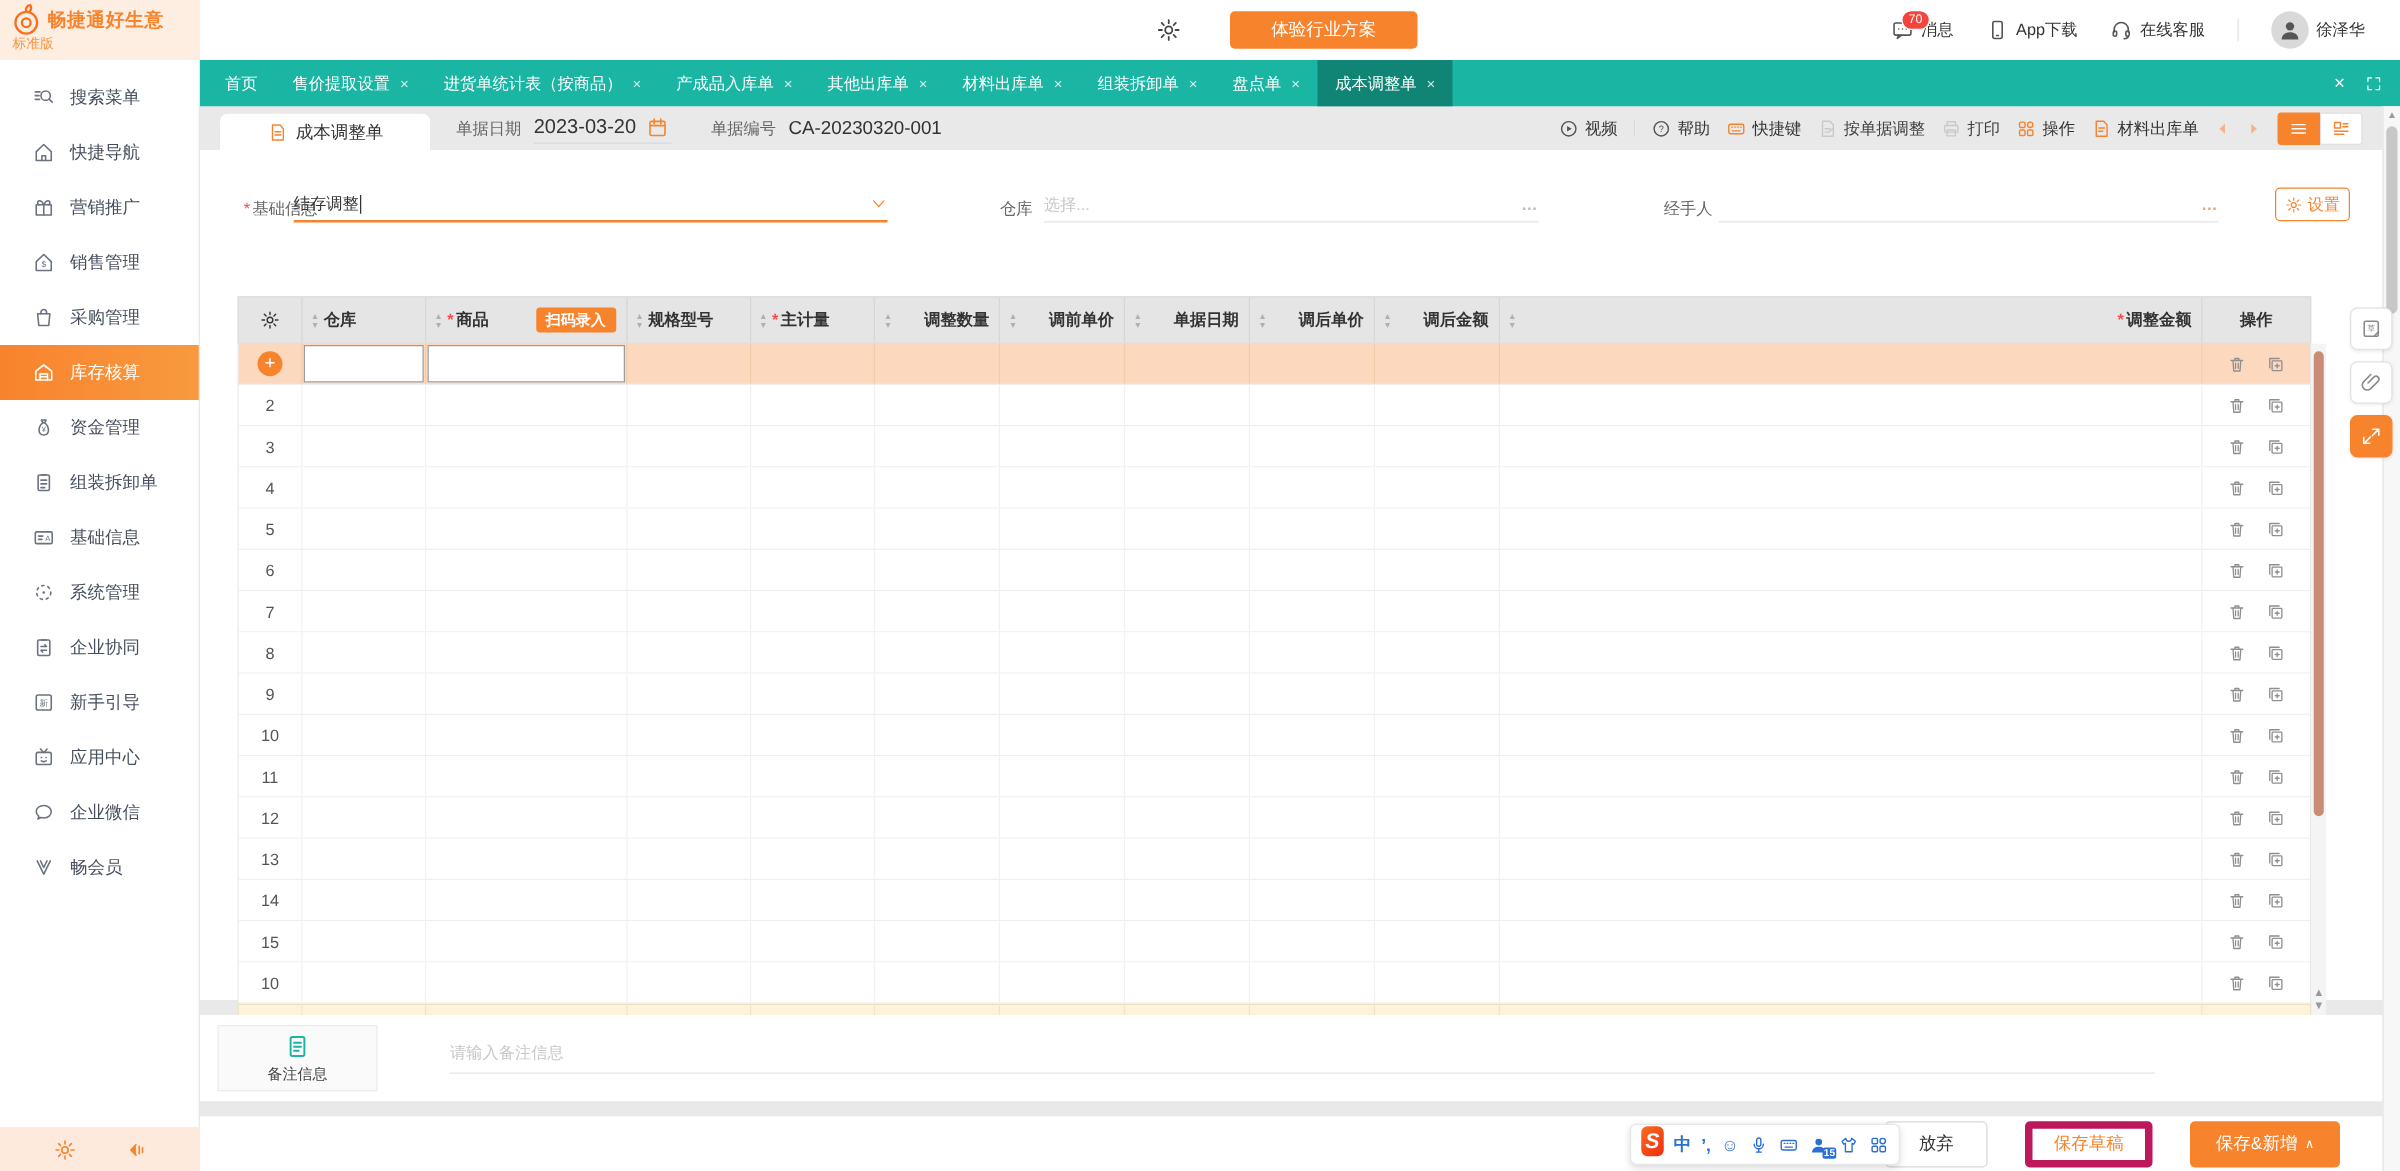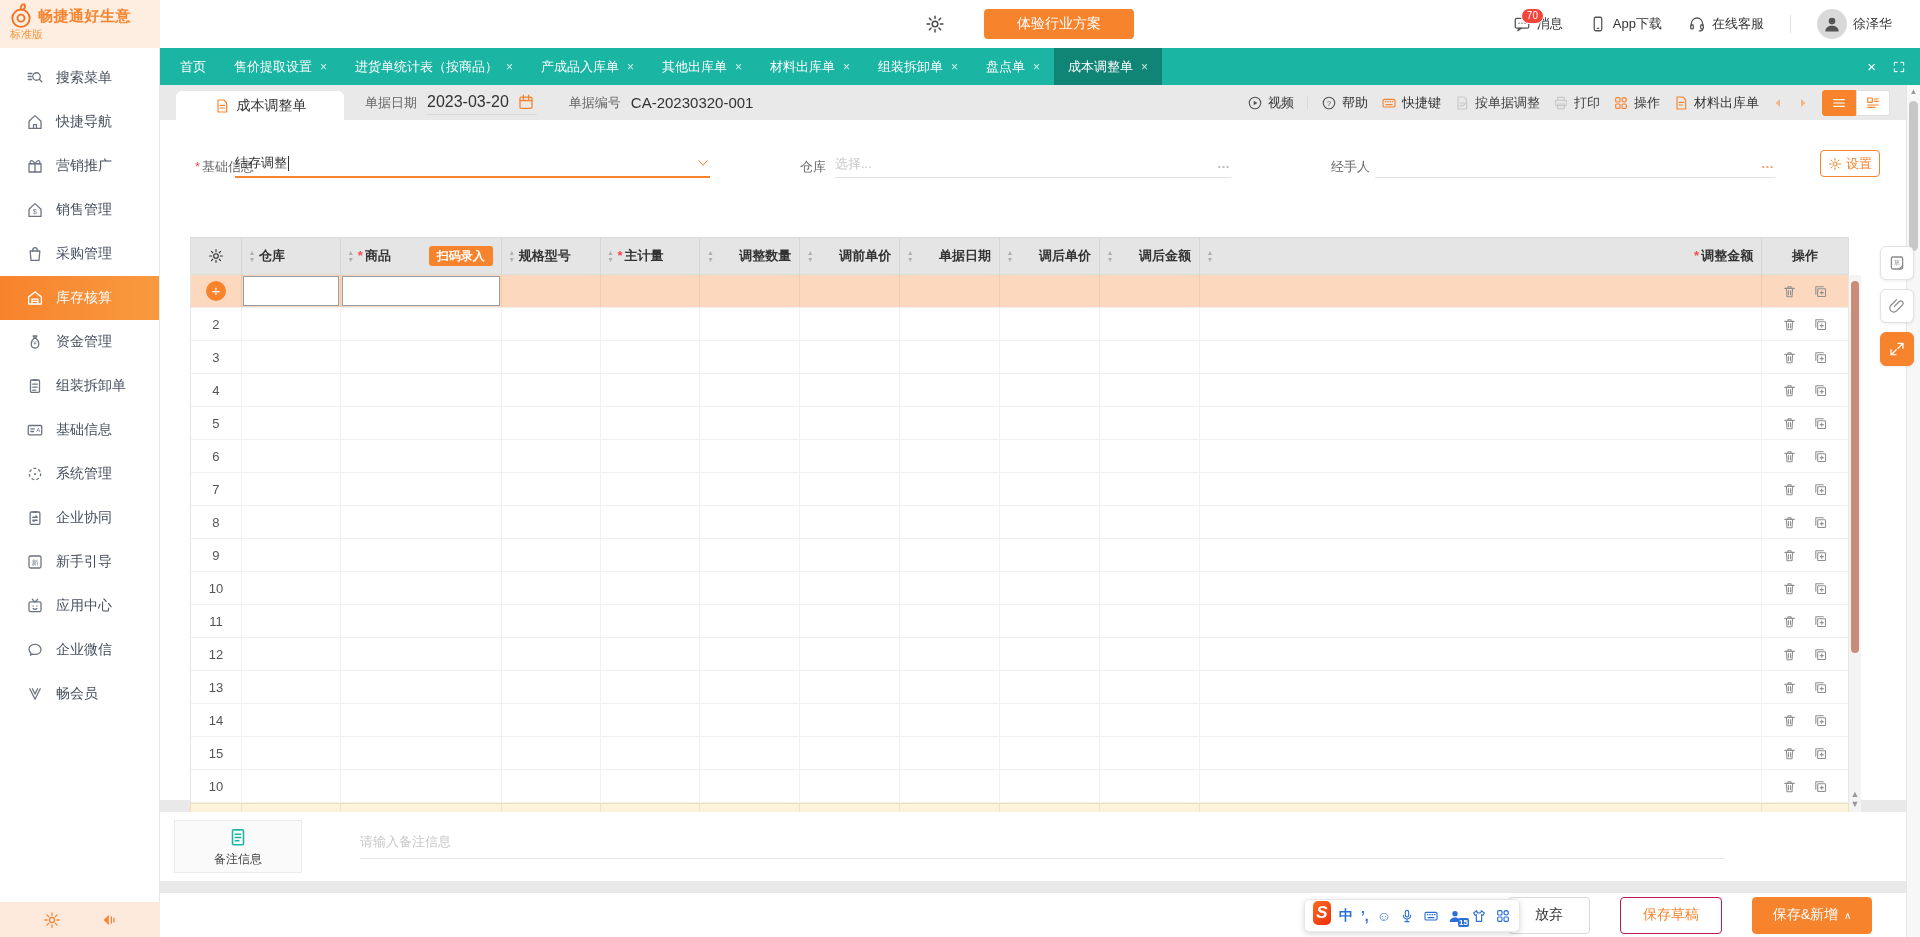--- a/index.html
+++ b/index.html
@@ -145,21 +145,21 @@
   .remark-box{position:absolute;left:14px;top:8px;width:128px;height:53px;background:#fafafa;border:1px solid #ececec;
               display:flex;flex-direction:column;align-items:center;justify-content:center;gap:3px;box-sizing:border-box;}
   .remark-box .ic{color:#1ab5a3;}
   .remark-box .lbl{font-size:12px;color:#444;}
   .remark-input{position:absolute;left:200px;top:14px;width:1364px;height:32px;border-bottom:1px solid #e5e5e5;
                 display:flex;align-items:center;}
 
   
   .btn{height:37px;border-radius:4px;font-size:14px;font-family:inherit;cursor:pointer;box-sizing:border-box;}
   .btn-plain{width:82px;background:#fff;border:1px solid #d9d9d9;color:#333;}
-  .btn-line{width:102px;background:#fff;border:1px solid #be185d;color:#f8832d;}
+  .btn-line{width:102px;background:#fff;border:6px solid #be185d;color:#f8832d;}
   .btn-solid{width:120px;background:#f8832d;border:1px solid #f8832d;color:#fff;display:flex;align-items:center;
              justify-content:center;gap:6px;}
   .btn-solid .crt{font-size:10px;}
 
   
   .page-scroll{position:absolute;left:1906px;top:85px;width:14px;height:852px;background:#f7f7f7;
                border-left:1px solid #e6e6e6;box-sizing:border-box;z-index:8;}
   .ps-up{width:100%;text-align:center;color:#9a9a9a;font-size:8px;line-height:14px;cursor:pointer;}
   .ps-thumb{position:absolute;left:2px;top:16px;width:9px;height:150px;background:#c7c7c7;border-radius:5px;}
   .right-rail{position:absolute;left:1880px;top:246px;display:flex;flex-direction:column;gap:9px;z-index:9;}

